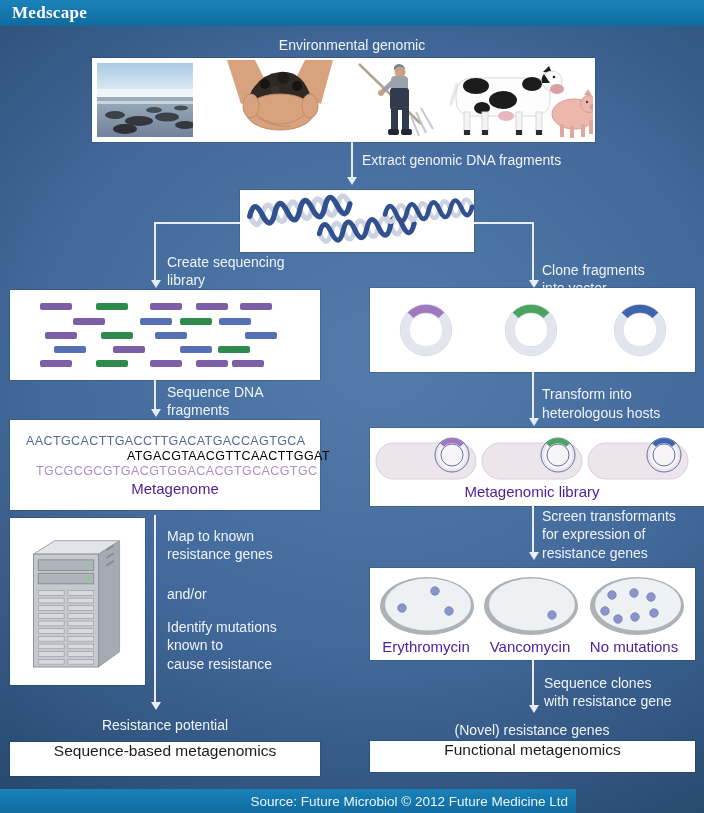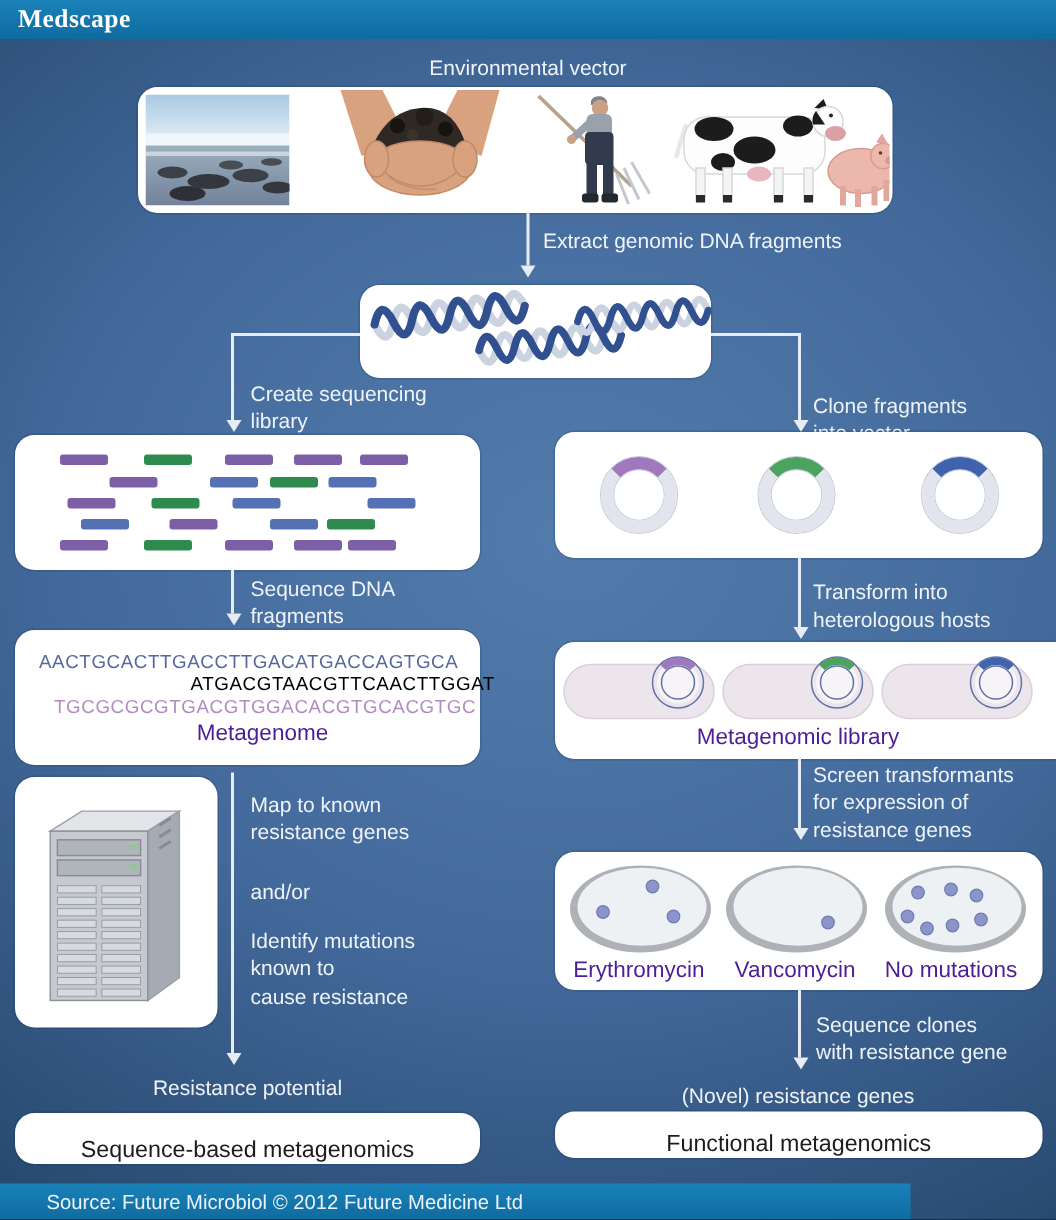--- a/index.html
+++ b/index.html
@@ -3,44 +3,44 @@
 <meta charset="utf-8">
 <style>
   html,body{margin:0;padding:0;background:#0b2340;}
   .canvas{position:relative;width:704px;height:813px;overflow:hidden;
     font-family:"Liberation Sans",sans-serif;
     background:radial-gradient(ellipse 115% 85% at 54% 44%, #527cac 0%, #43699b 42%, #2a4d74 74%, #173356 100%);}
   .topbar{position:absolute;left:0;top:0;width:704px;height:26px;
     background:linear-gradient(180deg,#1a82b9 0%,#0f6ba0 100%);display:flex;align-items:center;}
   .brand{color:#fff;font-family:"Liberation Serif",serif;font-weight:bold;font-size:17px;padding-left:12px;letter-spacing:.3px;}
   .footerbar{position:absolute;left:0;top:789px;width:576px;height:24px;
-    background:linear-gradient(180deg,#1a82b9 0%,#0f6ba0 100%);display:flex;align-items:center;padding-left:31px;}
+    background:linear-gradient(180deg,#1a82b9 0%,#0f6ba0 100%);display:flex;align-items:center;justify-content:flex-end;}
   .source{color:#eaf3f9;font-size:13.5px;padding-right:8px;}
-  .wbox{position:absolute;background:#ffffff;box-shadow:0 0 0 1px rgba(18,40,66,.18);border-radius:13px;}
+  .wbox{position:absolute;background:#ffffff;box-shadow:0 0 0 1px rgba(18,40,66,.18);}
   .lbl{position:absolute;color:#eef3f8;font-size:14px;line-height:1.32;white-space:pre-line;}
   .lbl.center{transform:translateX(-50%);text-align:center;white-space:nowrap;}
   .vline{position:absolute;width:2px;background:#e6edf4;}
   .hline{position:absolute;height:2px;background:#e6edf4;}
   .ahead{position:absolute;width:0;height:0;border-left:5px solid transparent;border-right:5px solid transparent;border-top:8px solid #e6edf4;}
   .libbar{position:absolute;width:32px;height:7px;border-radius:2px;}
   .seqline{position:absolute;font-size:12.5px;letter-spacing:.4px;white-space:nowrap;}
   .caption{position:absolute;color:#4c1d95;font-size:15px;transform:translateX(-50%);white-space:nowrap;}
-  .resbox{display:flex;align-items:flex-end;justify-content:center;color:#1c1c1c;font-size:15.5px;}
+  .resbox{display:flex;align-items:flex-start;justify-content:center;color:#1c1c1c;font-size:15.5px;}
   svg{position:absolute;overflow:hidden;}
 </style>
 </head>
 <body>
 
 <div class="canvas">
 
   <div class="topbar">
     <span class="brand">Medscape</span>
   </div>
 
-  <div class="lbl center" style="left:352px;top:36px;">Environmental vector</div>
+  <div class="lbl center" style="left:352px;top:36px;">Environmental genomic</div>
 
   <div class="wbox" style="left:92px;top:58px;width:503px;height:84px;">
     <svg style="left:5px;top:5px;" width="96" height="74" viewBox="0 0 96 74">
       <defs>
         <linearGradient id="sky" x1="0" y1="0" x2="0" y2="1">
           <stop offset="0" stop-color="#a9c9e2"></stop>
             <stop offset="1" stop-color="#e8f1f7"></stop>
         </linearGradient>
         <linearGradient id="sea" x1="0" y1="0" x2="0" y2="1">
           <stop offset="0" stop-color="#9cafbd"></stop>

